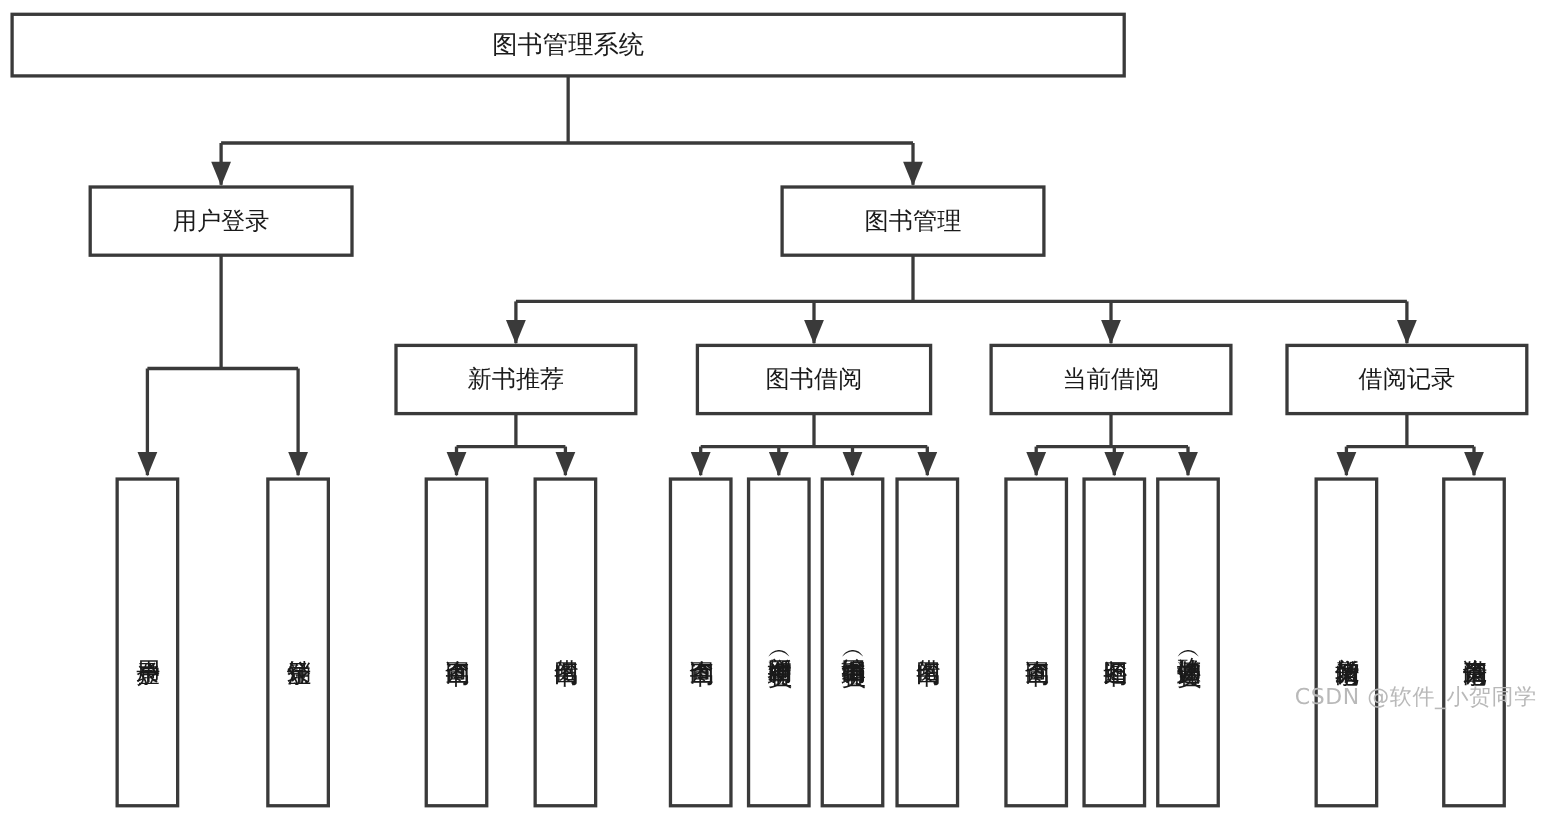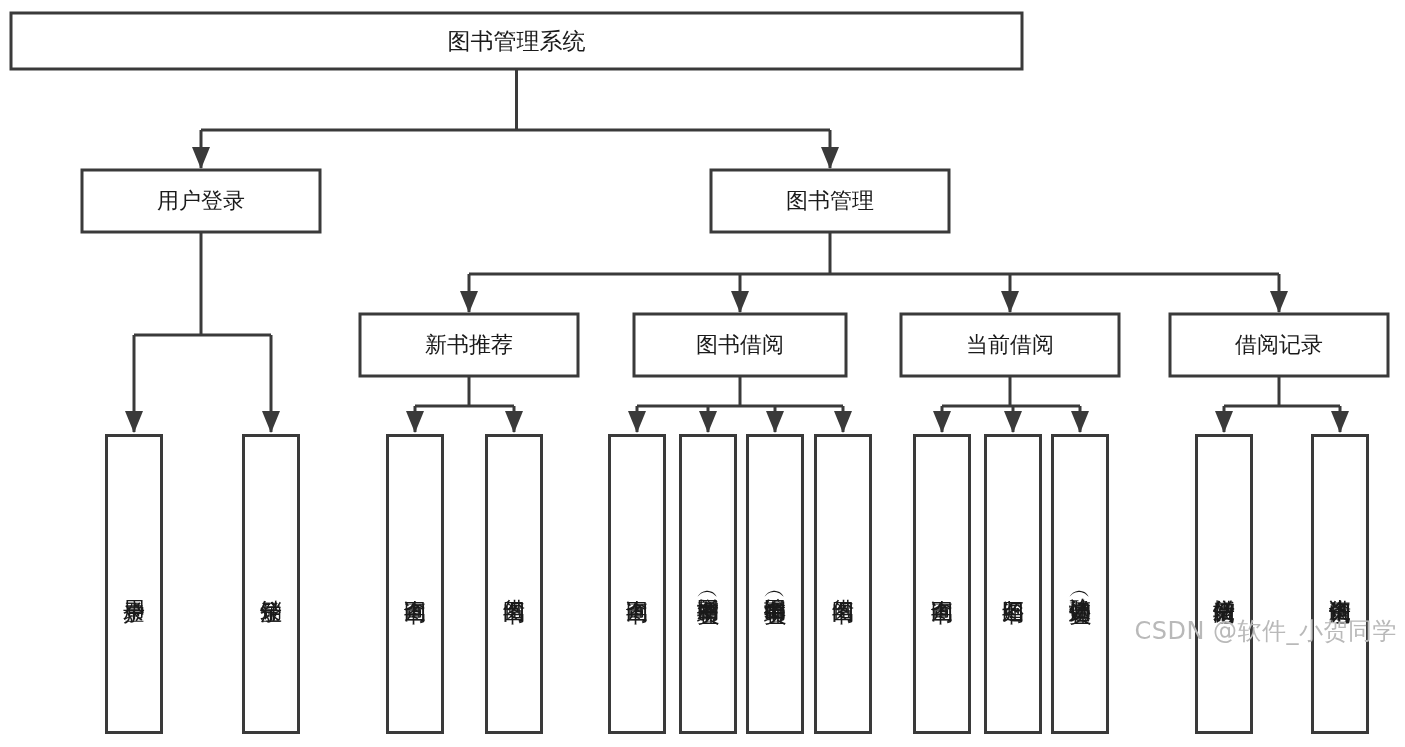--- a/index.html
+++ b/index.html
@@ -68,21 +68,21 @@
   }
   .arrow-head {
     fill: #3a3a3a;
     stroke: none;
   }
   .watermark {
     position: absolute;
     right: 8px;
     bottom: 4px;
     font-family: "DejaVu Sans", "Liberation Sans", sans-serif;
-    font-size: 24px;
+    font-size: 20px;
     color: #b9b9b9;
     letter-spacing: 0.5px;
     white-space: nowrap;
     user-select: none;
   }
 </style>
 </head>
 <body>
 
 <div id="diagram-root">

